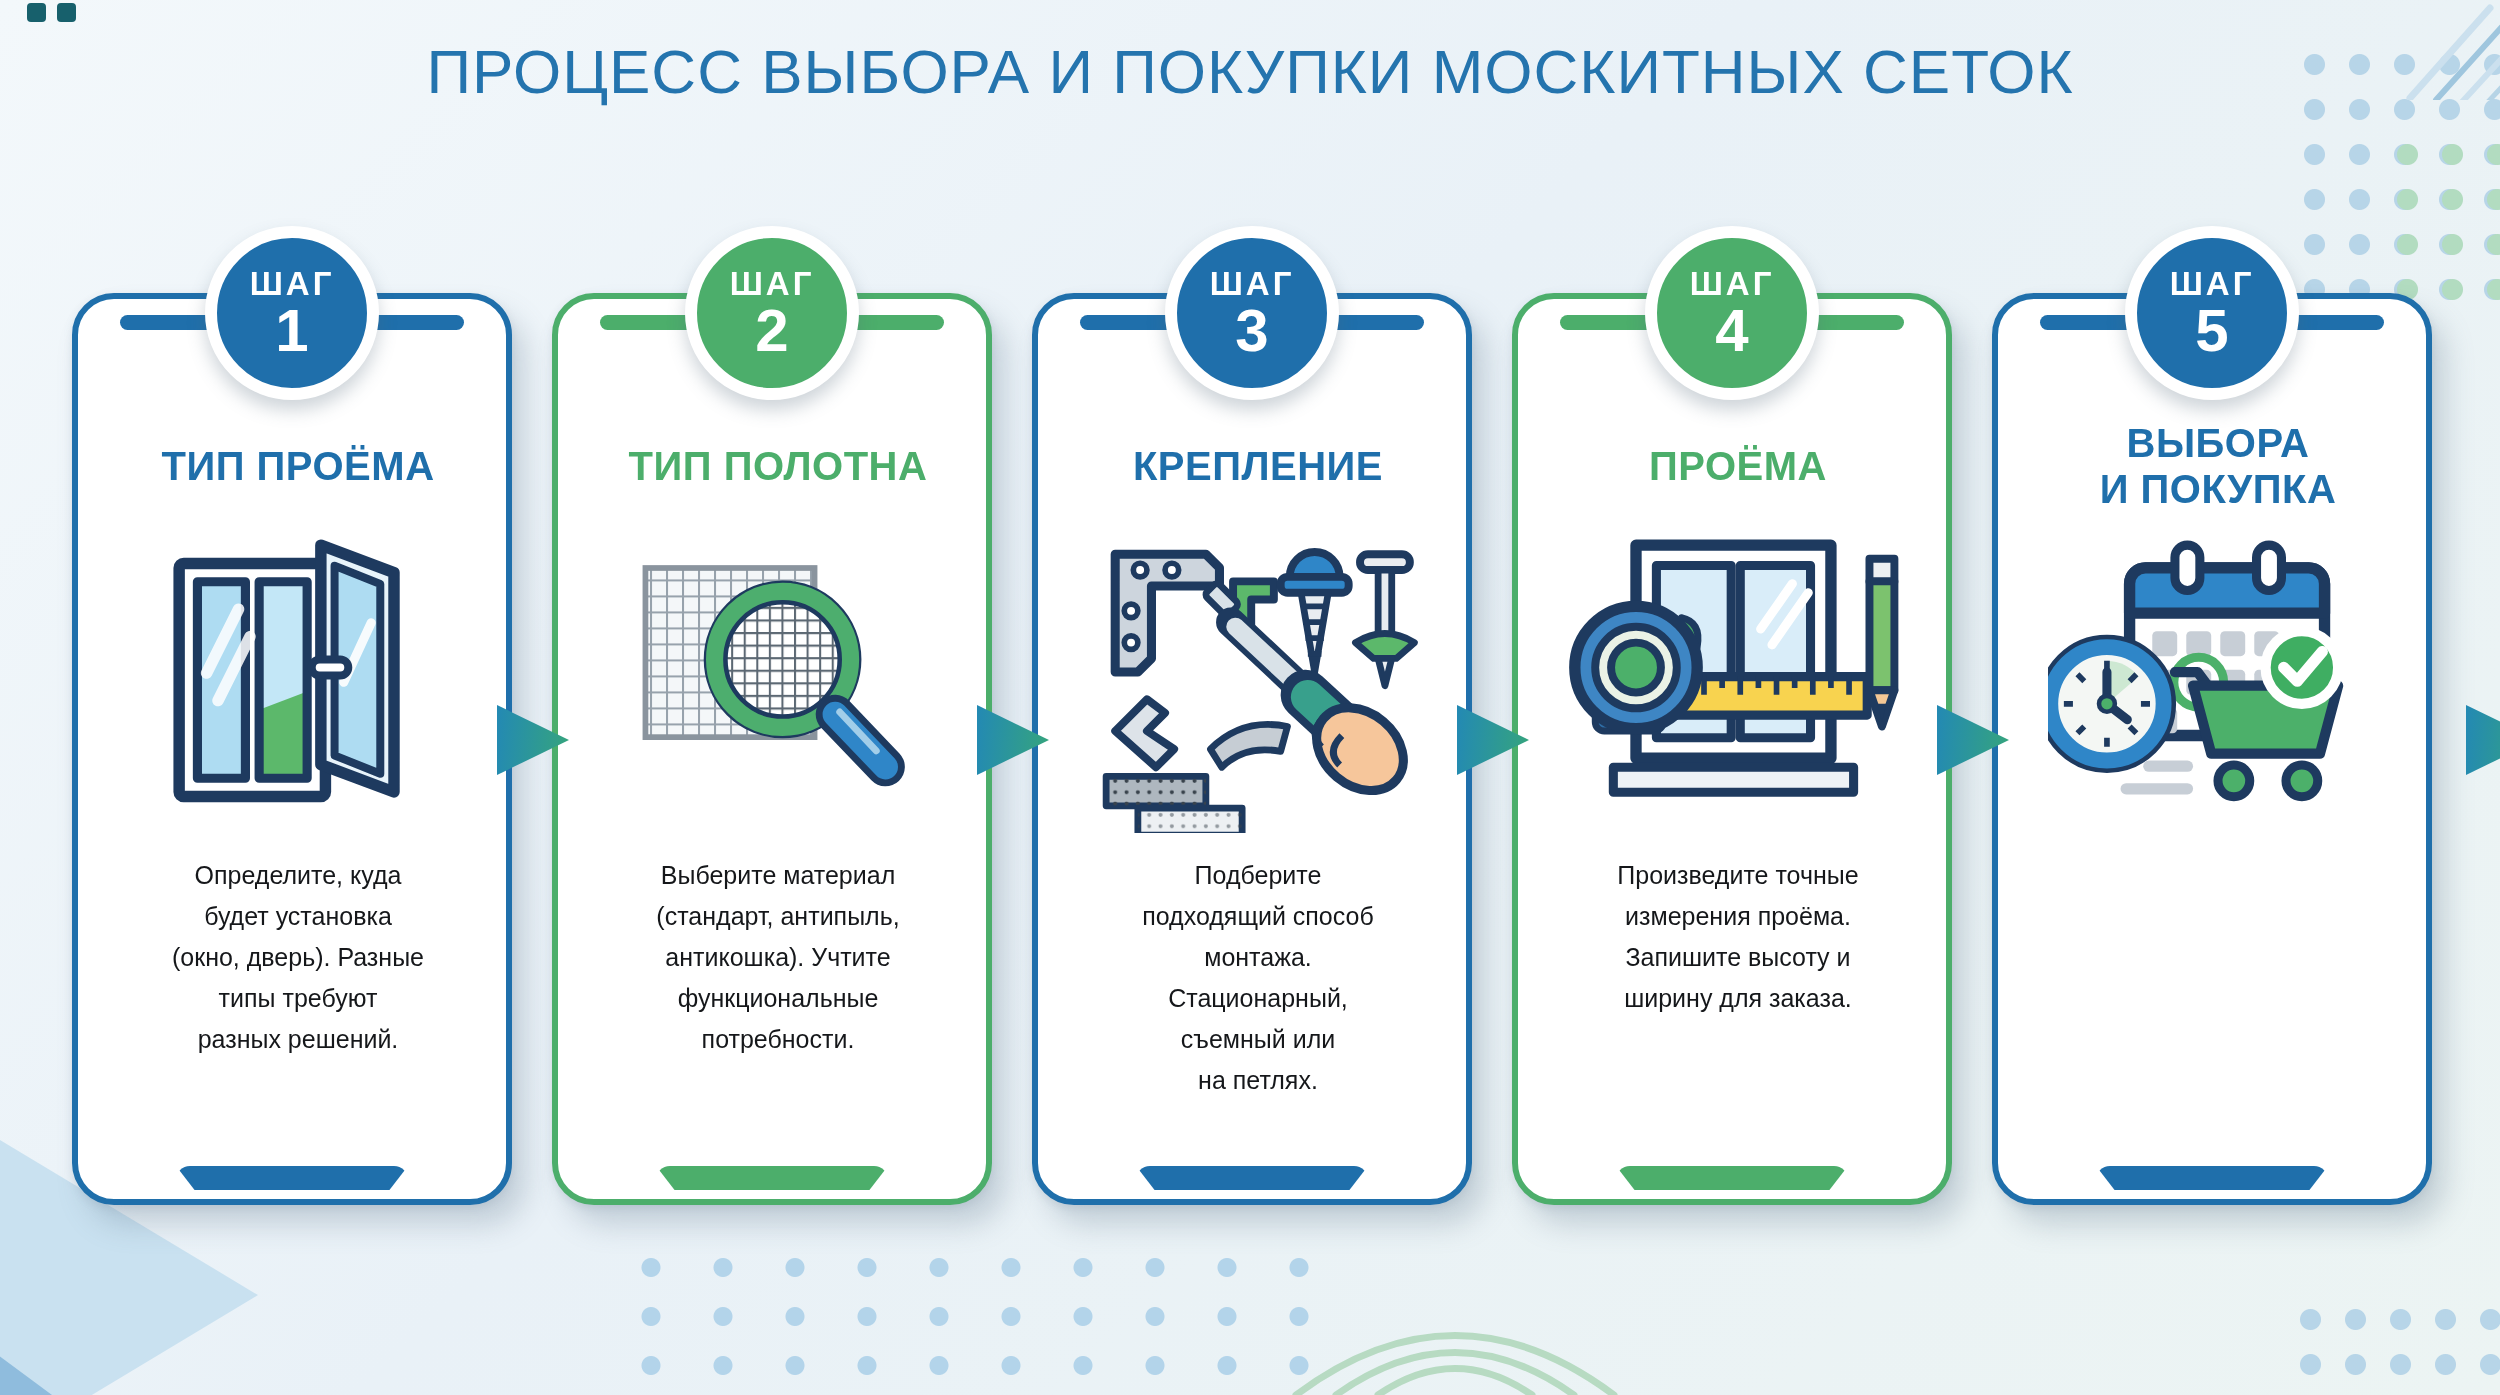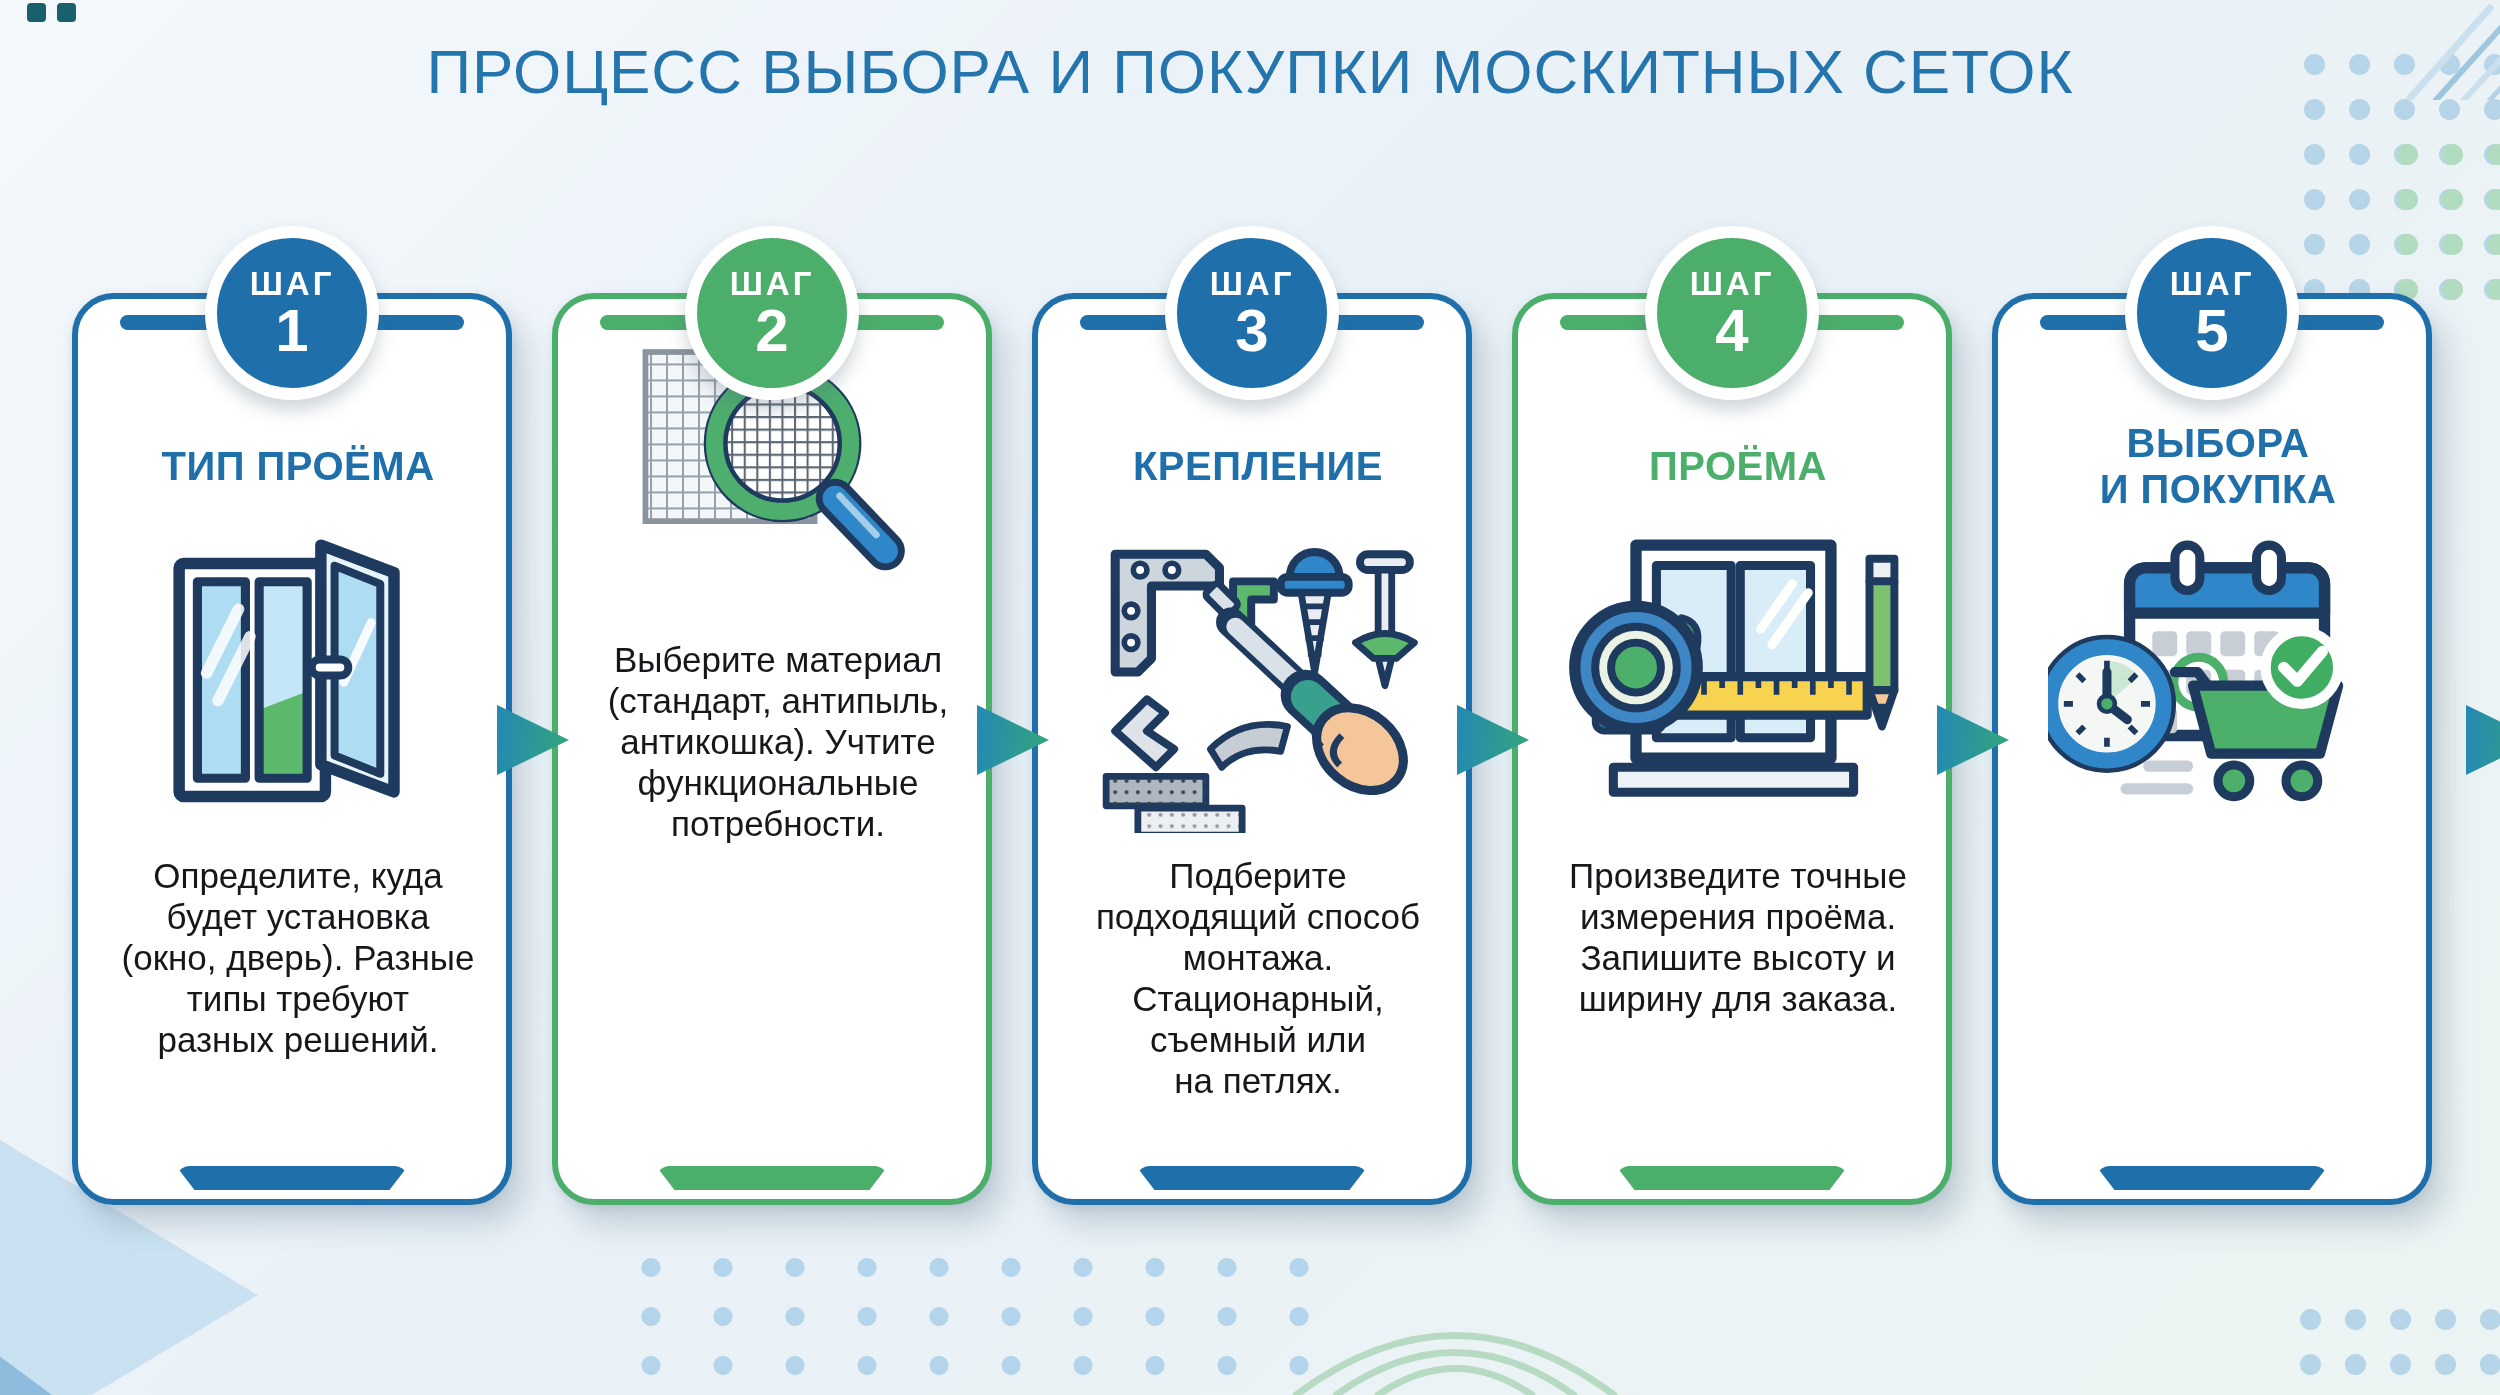--- a/index.html
+++ b/index.html
@@ -71,21 +71,21 @@
     margin-top:118px;min-height:98px;padding:0 20px;
     display:flex;align-items:center;justify-content:center;
     font-size:40px;font-weight:700;letter-spacing:.5px;line-height:1.15;
     color:var(--ac);text-align:center;white-space:pre-line;
   }
   .card-icon{
     height:330px;width:100%;display:flex;align-items:center;justify-content:center;
   }
   .card-desc{
     margin-top:10px;padding:0 24px;
-    font-size:35px;line-height:41px;color:#15171a;text-align:center;
+    font-size:25px;line-height:41px;color:#15171a;text-align:center;
     white-space:pre-line;
   }
   
   .gap-arrow{
     position:absolute;top:702px;width:72px;height:76px;z-index:5;
     background:linear-gradient(95deg,#2389b4 0%,#36a57c 100%);
     clip-path:polygon(0 4%,100% 50%,0 96%);
   }
   .ga-1{left:497px;} .ga-2{left:977px;} .ga-3{left:1457px;} .ga-4{left:1937px;}
   .ga-5{left:2466px;}
@@ -152,20 +152,21 @@
 разных решений.</div>
     <div class="bottom-tab"></div>
   </div>
 
   <div class="card green card-2">
     <div class="top-bar"></div>
     <div class="badge">
       <div class="badge-label">ШАГ</div>
       <div class="badge-number">2</div>
     </div>
+    <div class="card-title">ТИП ПОЛОТНА</div>
     <div class="card-icon">
       <svg width="320" height="300" viewBox="0 0 140 130">
         <defs>
           <pattern id="m1" width="7" height="7" patternUnits="userSpaceOnUse">
             <path d="M7 0H0V7" fill="none" stroke="#97a2ac" stroke-width="1.8"></path>
           </pattern>
           <pattern id="m2" width="5.5" height="5.5" patternUnits="userSpaceOnUse">
             <path d="M5.5 0H0V5.5" fill="none" stroke="#5c6873" stroke-width="1.8"></path>
           </pattern>
         </defs>

